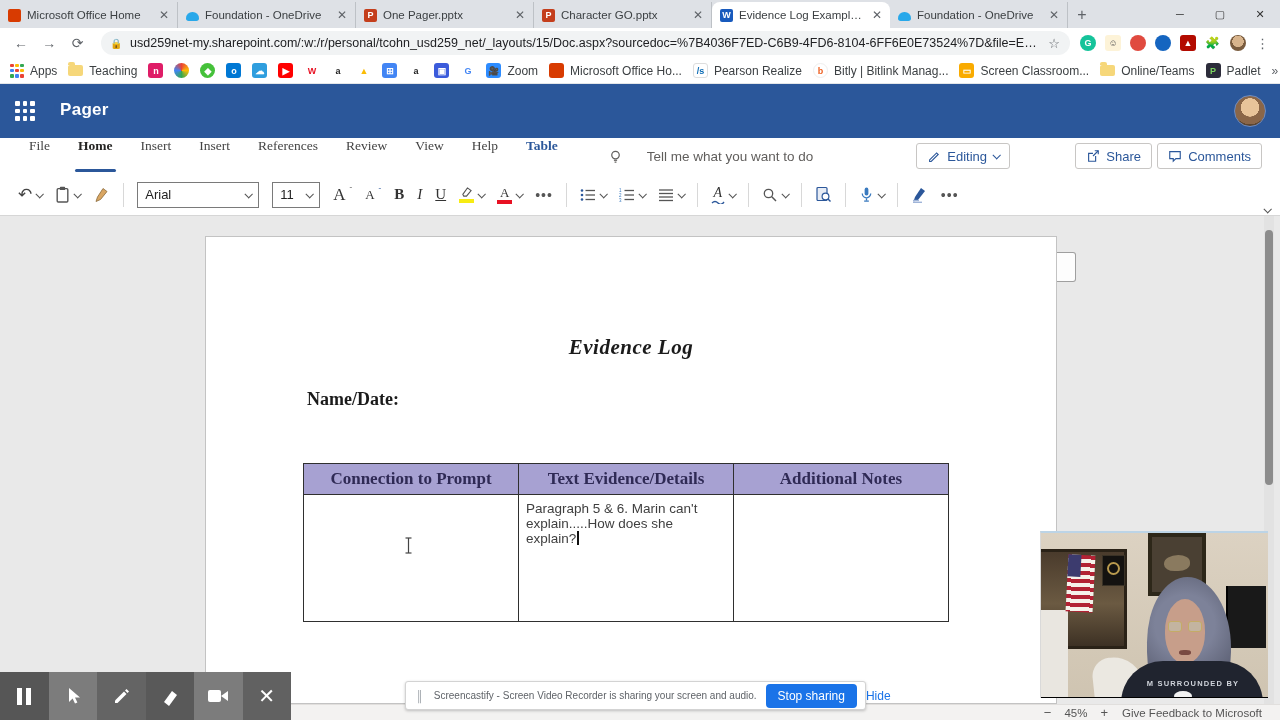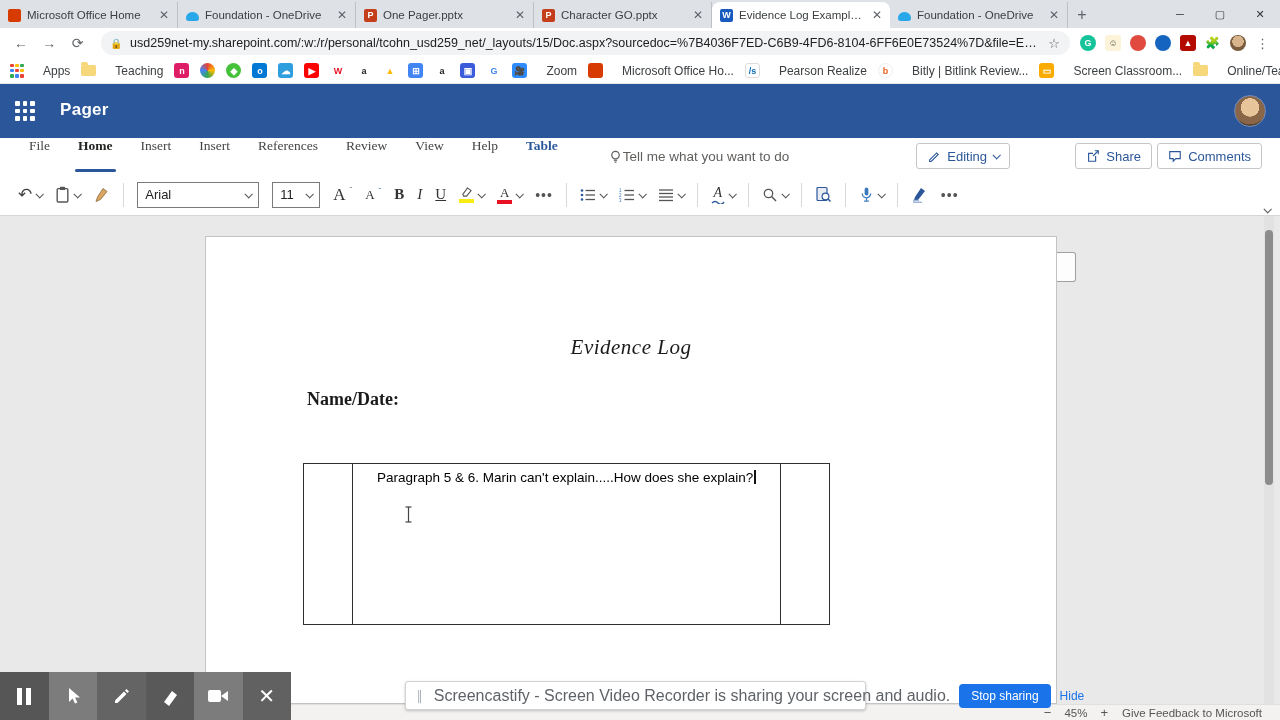--- a/index.html
+++ b/index.html
@@ -28,21 +28,21 @@
   .omnibox { flex:1 1 auto; height:24px; display:flex; align-items:center; background:#f1f3f4; border-radius:12px; padding:0 10px; margin:0 6px; overflow:hidden; }
   .omnibox .lock { font-size:10px; color:#5f6368; margin-right:7px; }
   .omnibox .url { font-size:12.5px; color:#202124; white-space:nowrap; overflow:hidden; text-overflow:ellipsis; flex:1; }
   .omnibox .star { font-size:13px; color:#5f6368; margin-left:8px; }
   .extrow { display:flex; align-items:center; gap:9px; margin:0 4px; }
   .ext { width:16px; height:16px; border-radius:3px; display:inline-flex; align-items:center; justify-content:center; font-size:9px; font-weight:bold; color:#fff; }
   .menu3 { color:#5f6368; font-size:13px; letter-spacing:1px; margin-left:6px; }
 
   
   .bookmarks { position:absolute; left:0; top:58px; width:1280px; height:26px; background:#fff; border-bottom:1px solid #e4e6e8; display:flex; align-items:center; padding:0 10px; gap:11px; font-size:12px; color:#3c4043; }
-  .bm { display:flex; align-items:center; gap:19px; white-space:nowrap; }
+  .bm { display:flex; align-items:center; gap:6px; white-space:nowrap; }
   .bmicon { width:15px; height:15px; border-radius:3px; display:inline-flex; align-items:center; justify-content:center; font-size:9px; font-weight:bold; color:#fff; flex:0 0 auto; }
   .grid9 { width:14px; height:14px; display:grid; grid-template-columns:repeat(3,1fr); gap:1.5px; }
   .grid9 i { background:#5f6368; border-radius:1px; }
   .grid9.color i:nth-child(1){background:#ea4335}.grid9.color i:nth-child(2){background:#fbbc04}.grid9.color i:nth-child(3){background:#34a853}
   .grid9.color i:nth-child(4){background:#4285f4}.grid9.color i:nth-child(5){background:#ea4335}.grid9.color i:nth-child(6){background:#fbbc04}
   .grid9.color i:nth-child(7){background:#34a853}.grid9.color i:nth-child(8){background:#4285f4}.grid9.color i:nth-child(9){background:#ea4335}
   .folder { width:15px; height:11px; background:#f6d77a; border-radius:2px; position:relative; }
   .folder:before { content:""; position:absolute; top:-3px; left:0; width:7px; height:3px; background:#f6d77a; border-radius:2px 2px 0 0; }
 
   
@@ -53,21 +53,21 @@
   .wh-title { position:absolute; left:0; right:0; top:18px; text-align:center; font-size:13.5px; display:flex; justify-content:center; align-items:center; gap:7px; }
   .wh-avatar { position:absolute; right:14px; top:11px; width:32px; height:32px; border-radius:50%; background:radial-gradient(circle at 50% 38%, #e8c49a 0 38%, #8a6648 39% 70%, #5d4630 71%); border:1px solid #6f8cc0; }
 
   
   .ribbontabs { position:absolute; left:0; top:138px; width:1280px; height:36px; background:#fff; display:flex; align-items:center; font-size:13.5px; color:#444; }
   .rtab { padding:0 5px; margin:0 9px; height:36px; display:flex; position:relative;font-family:Liberation Serif, serif; }
   .rtab:first-child { margin-left:24px; }
   .rtab.active { font-weight:bold; color:#252423; }
   .rtab.active:after { content:""; position:absolute; left:2px; right:2px; bottom:2px; height:3px; background:#2b579a; border-radius:2px; }
   .rtab.ctx { color:#2b579a; font-weight:600; }
-  .tellme { display:flex; align-items:center; gap:0; margin-left:36px; color:#605e5c; }
+  .tellme { display:flex; align-items:center; gap:24px; margin-left:36px; color:#605e5c; }
   .rbtn { position:absolute; top:5px; height:26px; display:flex; align-items:center; gap:6px; padding:0 10px; border:1px solid #c8c6c4; border-radius:3px; background:#fff; color:#2b579a; font-size:13px; }
 
   
   .toolbar { position:absolute; left:0; top:174px; width:1280px; height:42px; background:#fff; border-bottom:1px solid #d6d6d6; display:flex; align-items:center; padding-left:18px; gap:13px; color:#444; }
   .tbi { display:flex; align-items:center; gap:4px; }
   .chev { width:6px; height:6px; border-right:1.5px solid #555; border-bottom:1.5px solid #555; transform:rotate(45deg) translateY(-1px); display:inline-block; }
   .sep { width:1px; height:24px; background:#d8d8d8; }
   .fontbox { display:flex; align-items:center; justify-content:space-between; border:1px solid #7a7a7a; height:26px; padding:0 7px; font-size:13px; color:#222; }
   .fn { width:122px; } .fs { width:48px; }
   .ltr { font-size:15px; font-family:"Liberation Serif", serif; color:#333; }
@@ -78,39 +78,39 @@
   .collapse { position:absolute; right:10px; bottom:2px; }
 
   
   .docarea { position:absolute; left:0; top:216px; width:1280px; height:488px; background:#e9e9e9; }
   .page { position:absolute; left:205px; top:20px; width:852px; height:468px; background:#fff; border:1px solid #c3c3c3; }
   .commenttab { position:absolute; left:1057px; top:36px; width:19px; height:30px; background:#fdfdfd; border:1px solid #9f9f9f; border-left:none; border-radius:0 3px 3px 0; }
   .vscroll { position:absolute; right:6px; top:0; width:10px; height:488px; background:#e2e2e2; }
   .vthumb { position:absolute; left:1px; top:14px; width:8px; height:255px; background:#8c8c8c; border-radius:4px; }
 
   .doc-serif { font-family:"Liberation Serif", serif; color:#1b1b1b; }
-  .doc-title { position:absolute; left:0; right:0; top:98px; text-align:center; font-size:21px; font-weight:normal; font-style:italic; letter-spacing:.5px; }
+  .doc-title { position:absolute; left:0; right:0; top:98px; text-align:center; font-size:21px; font-weight:bold; font-style:italic; letter-spacing:.5px; }
   .doc-topicline { position:absolute; left:101px; top:152px; font-size:18px; font-weight:600; display:flex; gap:44px; }
   .doc-table { position:absolute; left:97px; top:226px; border-collapse:collapse; table-layout:fixed; }
   .doc-table th, .doc-table td { border:1px solid #2f2f2f; vertical-align:top; }
   .doc-table th { width:215px; height:31px; background:#a7a1d2; font-family:"Liberation Serif", serif; font-size:17px; font-weight:bold; color:#2f2a55; text-align:center; vertical-align:middle; }
-  .doc-table td { height:161px; font-size:13.5px; color:#000000; padding:6px 24px; position:relative; }
+  .doc-table td { height:127px; font-size:13.5px; color:#404040; padding:6px 7px; position:relative; }
   .caret { display:inline-block; width:1.5px; height:14px; background:#111; vertical-align:-2px; margin-left:1px; }
   .ibeam { position:absolute; left:100px; top:42px; }
   .doc-source { position:absolute; left:101px; top:430px; font-size:19px; font-weight:600; white-space:nowrap; }
 
   
   .statusbar { position:absolute; left:0; top:704px; width:1280px; height:16px; background:#f3f2f1; border-top:1px solid #e1dfdd; display:flex; align-items:center; justify-content:flex-end; gap:14px; padding-right:18px; font-size:11.5px; color:#555; z-index:5; }
   .zoomctl { display:flex; align-items:center; gap:13px; }
   .zoomctl span { font-size:13px; }
 
   
   .castbar { position:absolute; left:405px; top:681px; width:461px; height:29px; background:#fff; border:1px solid #d3d3d3; border-radius:3px; box-shadow:0 1px 3px rgba(0,0,0,.22); display:flex; align-items:center; padding:0 10px; gap:9px; z-index:60; }
   .castbar .grip { color:#9aa0a6; font-size:11px; letter-spacing:1px; }
-  .castbar .msg { font-size:16px; color:#5f6368; white-space:nowrap; }
+  .castbar .msg { font-size:10px; color:#5f6368; white-space:nowrap; }
   .stopbtn { background:#1a73e8; color:#fff; font-size:12px; border-radius:4px; padding:5px 12px; white-space:nowrap;text-align:right; }
   .hidelink { color:#1a73e8; font-size:12px; }
 
   
   .annotbar { position:absolute; left:0; top:672px; width:291px; height:48px; display:flex; z-index:70; }
   .abtn { width:48.5px; height:48px; display:flex; align-items:center; justify-content:center; }
   .abtn:nth-child(1){background:#565656}.abtn:nth-child(2){background:#7c7c7c}.abtn:nth-child(3){background:#646464}
   .abtn:nth-child(4){background:#595959}.abtn:nth-child(5){background:#7c7c7c}.abtn:nth-child(6){background:#616161}
   .pausebars { display:flex; gap:4px; } .pausebars i { width:5px; height:17px; background:#fff; }
   .xglyph { color:#fff; font-size:20px; }
@@ -245,21 +245,21 @@
     <div class="bm">
       <span class="bmicon" style="background:#d83b01"></span>
       <span>Microsoft Office Ho...</span>
     </div>
     <div class="bm">
       <span class="bmicon" style="background:#fff;color:#0d6cb5;border:1px solid #ddd">/s</span>
       <span>Pearson Realize</span>
     </div>
     <div class="bm">
       <span class="bmicon" style="background:#fff;color:#ee6123;border:1px solid #eee;border-radius:50%">b</span>
-      <span>Bitly | Bitlink Review...</span>
+      <span>Bitly | Bitlink Manag...</span>
     </div>
     <div class="bm">
       <span class="bmicon" style="background:#f9ab00">▭</span>
       <span>Screen Classroom...</span>
     </div>
     <div class="bm">
       <span class="folder"></span>
       <span>Online/Teams</span>
     </div>
     <div class="bm">
@@ -479,20 +479,25 @@
   </div>
 
   <div class="docarea">
     <div class="page doc-serif">
       <div class="doc-title">Evidence Log</div>
       <div class="doc-topicline">
         <span>Name/Date:</span>
       </div>
       <table class="doc-table">
         <tbody>
+            <tr>
+          <th>Connection to Prompt</th>
+          <th>Text Evidence/Details</th>
+          <th>Additional Notes</th>
+        </tr>
         <tr>
           <td>
             <svg class="ibeam" width="9" height="17" viewBox="0 0 9 17">
                   <line x1="1.5" y1="1" x2="7.5" y2="1" stroke="#444" stroke-width="1.2"></line>
                   <line x1="4.5" y1="1" x2="4.5" y2="16" stroke="#444" stroke-width="1.2"></line>
                   <line x1="1.5" y1="16" x2="7.5" y2="16" stroke="#444" stroke-width="1.2"></line>
                 </svg>
           </td>
           <td style="font-family:'Liberation Sans',sans-serif"><span>Paragraph 5 &amp; 6. Marin can't explain.....How does she explain?</span><span class="caret"></span></td>
           <td></td>
@@ -549,14 +554,40 @@
       <svg class="ic" width="22" height="16" viewBox="0 0 22 16">
           <rect x="1" y="2" width="13" height="12" rx="2" fill="#fff"></rect>
           <path d="M14 8l7-5v10z" fill="#fff"></path>
         </svg>
     </div>
     <div class="abtn">
         <span class="xglyph">✕</span>
       </div>
   </div>
 
+  <div class="webcam">
+    <div class="wc-painting"></div>
+    <div class="wc-board"></div>
+    <div class="wc-flag">
+        <i></i>
+      </div>
+    <div class="wc-sign">
+        <i></i>
+      </div>
+    <div class="wc-tapestry">
+        <i></i>
+      </div>
+    <div class="wc-monitor"></div>
+    <div class="wc-hair"></div>
+    <div class="wc-face"></div>
+    <div class="wc-glasses">
+        <i></i>
+        <i></i>
+      </div>
+    <div class="wc-mouth"></div>
+    <div class="wc-jacket"></div>
+    <div class="wc-shirt"></div>
+    <div class="wc-shirttext">M SURROUNDED BY</div>
+    <div class="wc-badge"></div>
+    <div class="wc-bottom"></div>
+  </div>
 
 </div>
 
 </body></html>

